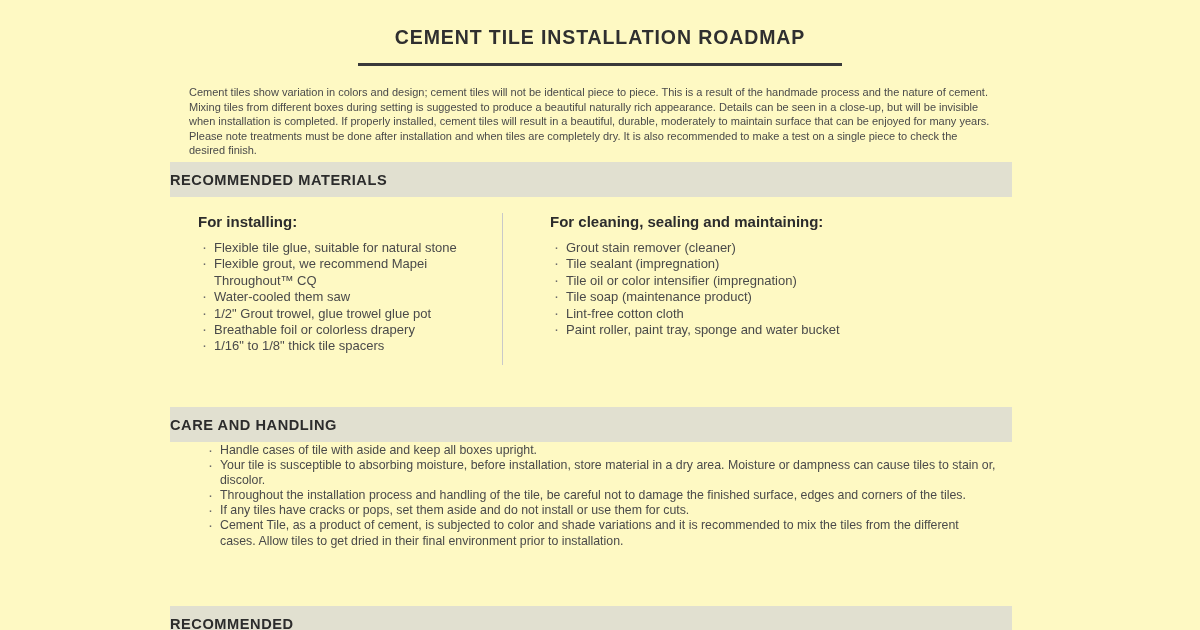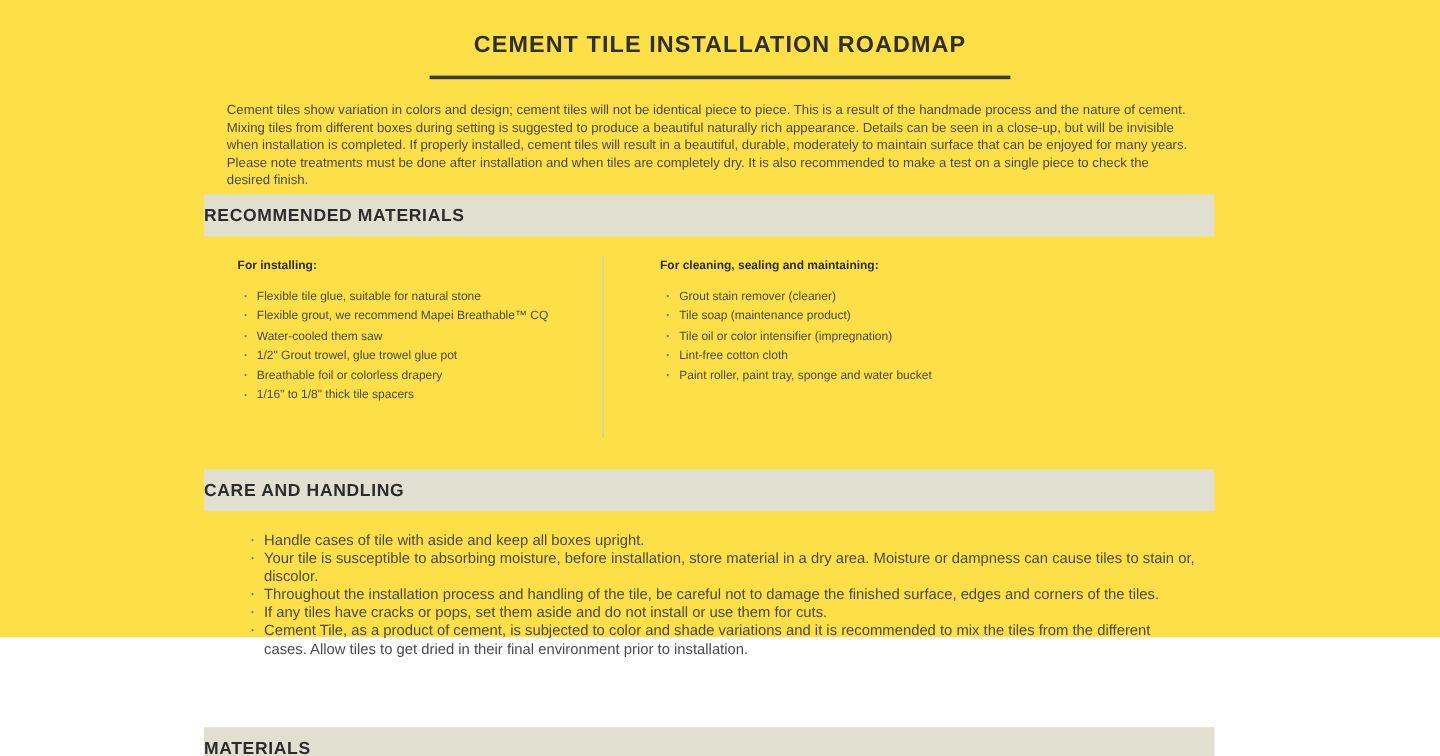--- a/index.html
+++ b/index.html
@@ -13,22 +13,22 @@
     height: 630px;
     overflow: hidden;
     font-family: "Liberation Sans", sans-serif;
     color: #3a3a3a;
     position: relative;
   }
 
   .page {
     position: relative;
     width: 1200px;
-    height: 531px;
-    background: #fde047;
+    height: 630px;
+    background: #fef9c3;
   }
 
   
   .title-block {
     position: absolute;
     top: 26px;
     left: 0;
     width: 1200px;
     text-align: center;
   }
@@ -70,54 +70,54 @@
     align-items: center;
   }
   .section-bar .bar-label {
     font-size: 14.6px;
     font-weight: bold;
     letter-spacing: 0.55px;
     color: #2c2c2c;
   }
 
   #bar-materials { top: 162px; height: 35px; }
-  #bar-care      { top: 391px; height: 35px; }
+  #bar-care      { top: 407px; height: 35px; }
   #bar-inspect   { top: 606px; height: 35px; }
 
   
   .materials {
     position: absolute;
     top: 215px;
     left: 170px;
     width: 842px;
     height: 155px;
   }
   .col {
     position: absolute;
     top: 0;
   }
   .col-left  { left: 28px;  width: 300px; }
   .col-right { left: 380px; width: 350px; }
 
   .col-heading {
-    font-size: 10px;
+    font-size: 15px;
     font-weight: bold;
     color: #2c2c2c;
     margin: 0 0 11px 0;
     line-height: 14px;
   }
   .bullets {
     list-style: none;
     margin: 0;
     padding: 0;
   }
   .bullets li {
     position: relative;
     padding-left: 16px;
-    font-size: 10px;
+    font-size: 13px;
     line-height: 16.4px;
     color: #4a4a4a;
   }
   .bullets li::before {
     content: "·";
     position: absolute;
     left: 4px;
     top: -1px;
     font-size: 15px;
     line-height: 16.4px;
@@ -175,52 +175,53 @@
   <div class="section-bar" id="bar-materials">
     <span class="bar-label">RECOMMENDED MATERIALS</span>
   </div>
 
   <div class="materials">
 
     <div class="col col-left">
       <div class="col-heading">For installing:</div>
       <ul class="bullets">
         <li>Flexible tile glue, suitable for natural stone</li>
-        <li>Flexible grout, we recommend Mapei Breathable™ CQ</li>
+        <li>Flexible grout, we recommend Mapei Throughout™ CQ</li>
         <li>Water-cooled them saw</li>
         <li>1/2" Grout trowel, glue trowel glue pot</li>
         <li>Breathable foil or colorless drapery</li>
         <li>1/16" to 1/8" thick tile spacers</li>
       </ul>
     </div>
 
     <div class="col-divider"></div>
 
     <div class="col col-right">
       <div class="col-heading">For cleaning, sealing and maintaining:</div>
       <ul class="bullets">
         <li>Grout stain remover (cleaner)</li>
+        <li>Tile sealant (impregnation)</li>
+        <li>Tile oil or color intensifier (impregnation)</li>
         <li>Tile soap (maintenance product)</li>
-        <li>Tile oil or color intensifier (impregnation)</li>
         <li>Lint-free cotton cloth</li>
         <li>Paint roller, paint tray, sponge and water bucket</li>
       </ul>
     </div>
 
   </div>
 
   <div class="section-bar" id="bar-care">
     <span class="bar-label">CARE AND HANDLING</span>
   </div>
 
   <ul class="care-list">
     <li>Handle cases of tile with aside and keep all boxes upright.</li>
     <li>Your tile is susceptible to absorbing moisture, before installation, store material in a dry area. Moisture or dampness can cause tiles to stain or, discolor.</li>
     <li>Throughout the installation process and handling of the tile, be careful not to damage the finished surface, edges and corners of the tiles.</li>
     <li>If any tiles have cracks or pops, set them aside and do not install or use them for cuts.</li>
     <li>Cement Tile, as a product of cement, is subjected to color and shade variations and it is recommended to mix the tiles from the different cases. Allow tiles to get dried in their final environment prior to installation.</li>
   </ul>
 
   <div class="section-bar" id="bar-inspect">
-    <span class="bar-label">MATERIALS</span>
+    <span class="bar-label">RECOMMENDED</span>
   </div>
 
 </div>
 
 </body></html>

